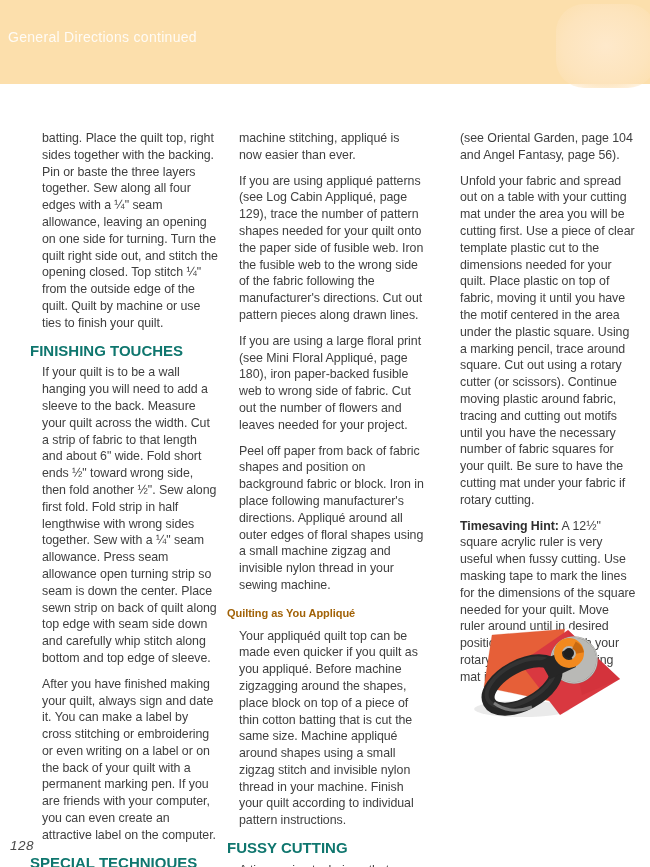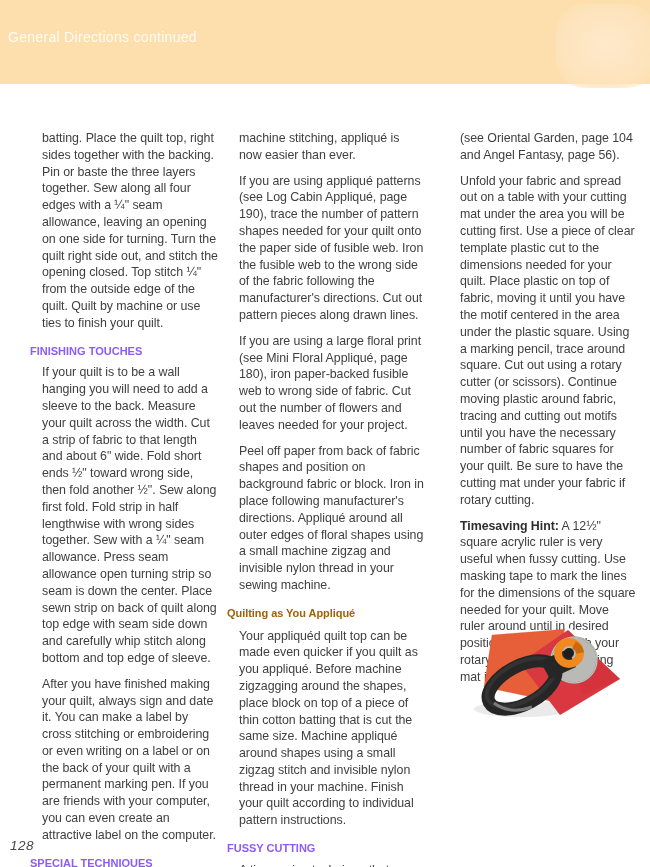--- a/index.html
+++ b/index.html
@@ -21,21 +21,21 @@
     position:absolute;left:8px;top:29px;
     font-size:14px;font-weight:400;letter-spacing:.3px;
     color:rgba(255,255,255,.88);
   }
   .col{position:absolute;top:130px;font-size:12.4px;line-height:16.8px;letter-spacing:-.05px;}
   .col1{left:30px;width:190px;}
   .col2{left:227px;width:198px;}
   .col3{left:448px;width:188px;}
   .col p{margin:0 0 9px 12px;}
   .h-blue{
-    color:#8b5cf6;font-weight:bold;font-size:11px;
+    color:#0f766e;font-weight:bold;font-size:15px;
     margin:11px 0 5px 0;letter-spacing:0;
   }
   .col .h-blue:first-child{margin-top:0;}
   .sub{
     color:#a16207;font-weight:bold;font-size:11px;
     margin:11px 0 6px 0;
   }
   .hint-lead{font-weight:bold;color:#2e2e2e;}
   .photo{
     position:absolute;left:470px;top:625px;width:156px;height:98px;
@@ -58,21 +58,21 @@
   <div class="h-blue">FINISHING TOUCHES</div>
   <p>If your quilt is to be a wall hanging you will need to add a sleeve to the back. Measure your quilt across the width. Cut a strip of fabric to that length and about 6" wide. Fold short ends ½" toward wrong side, then fold another ½". Sew along first fold. Fold strip in half lengthwise with wrong sides together. Sew with a ¼" seam allowance. Press seam allowance open turning strip so seam is down the center. Place sewn strip on back of quilt along top edge with seam side down and carefully whip stitch along bottom and top edge of sleeve.</p>
   <p>After you have finished making your quilt, always sign and date it. You can make a label by cross stitching or embroidering or even writing on a label or on the back of your quilt with a permanent marking pen. If you are friends with your computer, you can even create an attractive label on the computer.</p>
   <div class="h-blue">SPECIAL TECHNIQUES</div>
   <div class="sub">Machine Appliqué</div>
 
 </div>
 
 <div class="col col2">
   <p>machine stitching, appliqué is now easier than ever.</p>
-  <p>If you are using appliqué patterns (see Log Cabin Appliqué, page 190), trace the number of pattern shapes needed for your quilt onto the paper side of fusible web. Iron the fusible web to the wrong side of the fabric following the manufacturer's directions. Cut out pattern pieces along drawn lines.</p>
+  <p>If you are using appliqué patterns (see Log Cabin Appliqué, page 129), trace the number of pattern shapes needed for your quilt onto the paper side of fusible web. Iron the fusible web to the wrong side of the fabric following the manufacturer's directions. Cut out pattern pieces along drawn lines.</p>
   <p>If you are using a large floral print (see Mini Floral Appliqué, page 180), iron paper-backed fusible web to wrong side of fabric. Cut out the number of flowers and leaves needed for your project.</p>
   <p>Peel off paper from back of fabric shapes and position on background fabric or block. Iron in place following manufacturer's directions. Appliqué around all outer edges of floral shapes using a small machine zigzag and invisible nylon thread in your sewing machine.</p>
   <div class="sub">Quilting as You Appliqué</div>
   <p>Your appliquéd quilt top can be made even quicker if you quilt as you appliqué. Before machine zigzagging around the shapes, place block on top of a piece of thin cotton batting that is cut the same size. Machine appliqué around shapes using a small zigzag stitch and invisible nylon thread in your machine. Finish your quilt according to individual pattern instructions.</p>
   <div class="h-blue">FUSSY CUTTING</div>
   <p>A timesaving technique that was used in some of the quilts is the use of fabric squares that are fussy cut instead of blocks that are pieced. Novelty prints and large florals are perfect for fussy cutting</p>
 </div>
 
 <div class="col col3">
   <p>(see Oriental Garden, page 104 and Angel Fantasy, page 56).</p>

